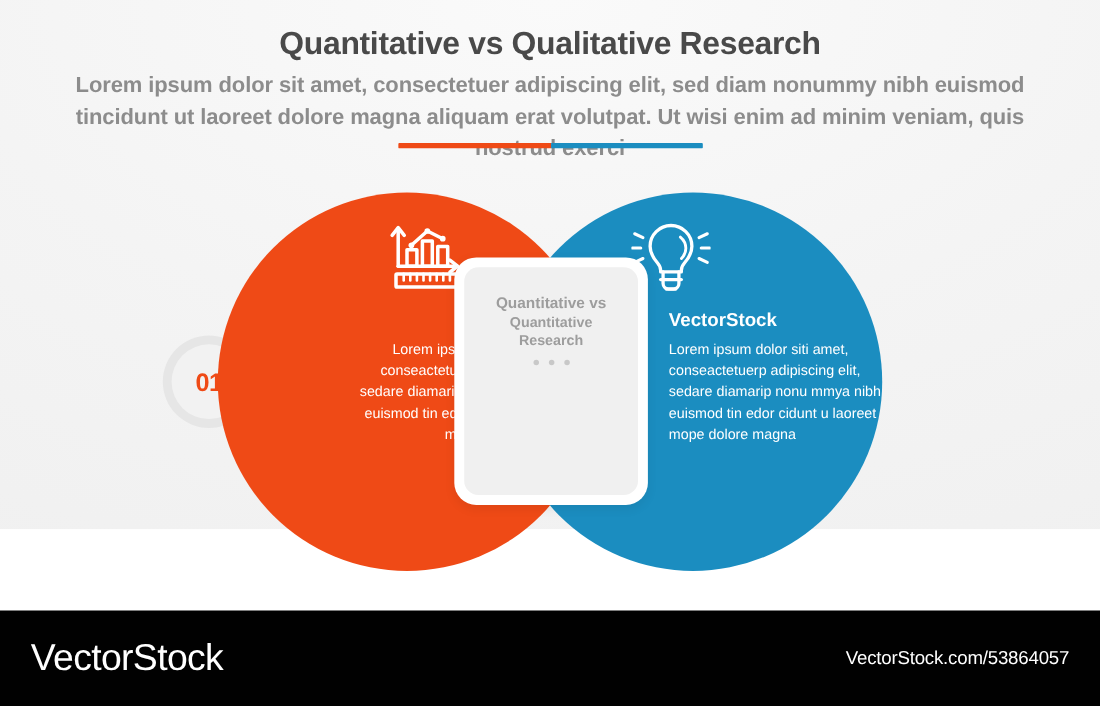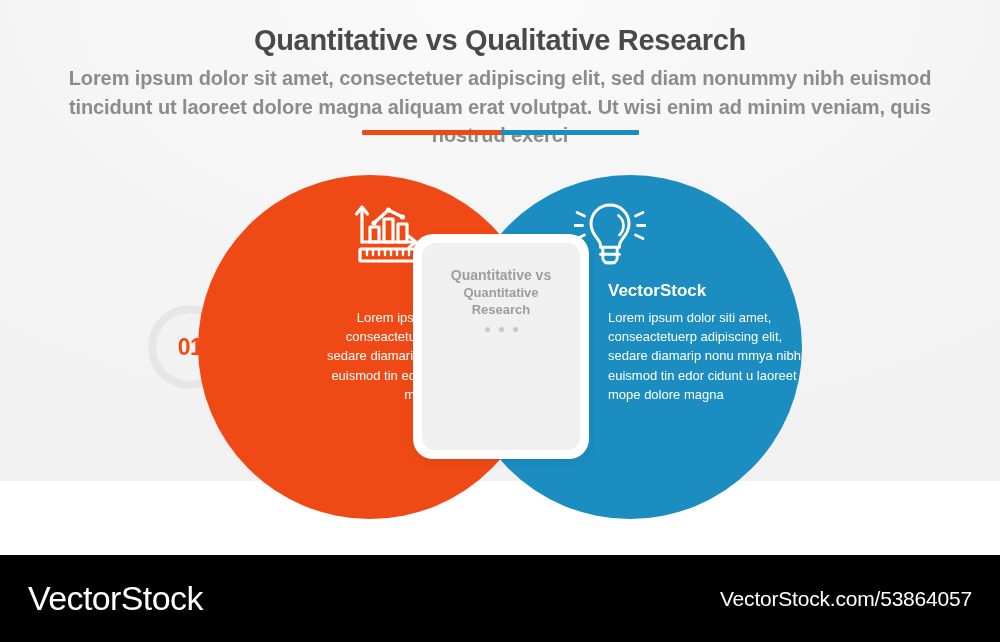--- a/index.html
+++ b/index.html
@@ -196,21 +196,21 @@
     padding:0 28px;
   }
   .brand {
     color:#ffffff;
     font-size:34px;
     letter-spacing:-0.6px;
     font-weight:400;
   }
   .stock-url {
     color:#ffffff;
-    font-size:21px;
+    font-size:17px;
     letter-spacing:-0.2px;
     font-weight:400;
   }
 </style>
 </head>
 <body>
 
 <div id="stage">
 
   <div class="artboard">

